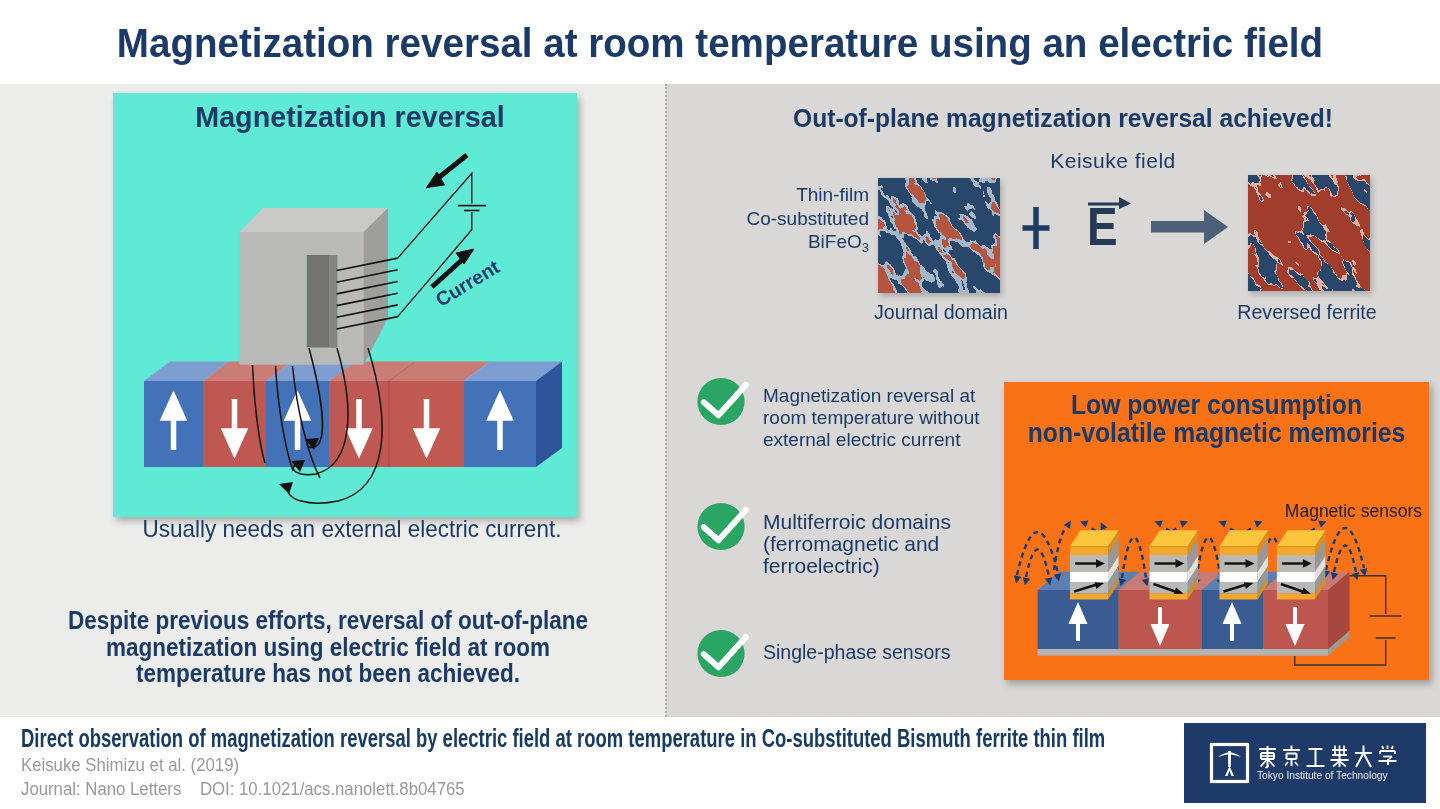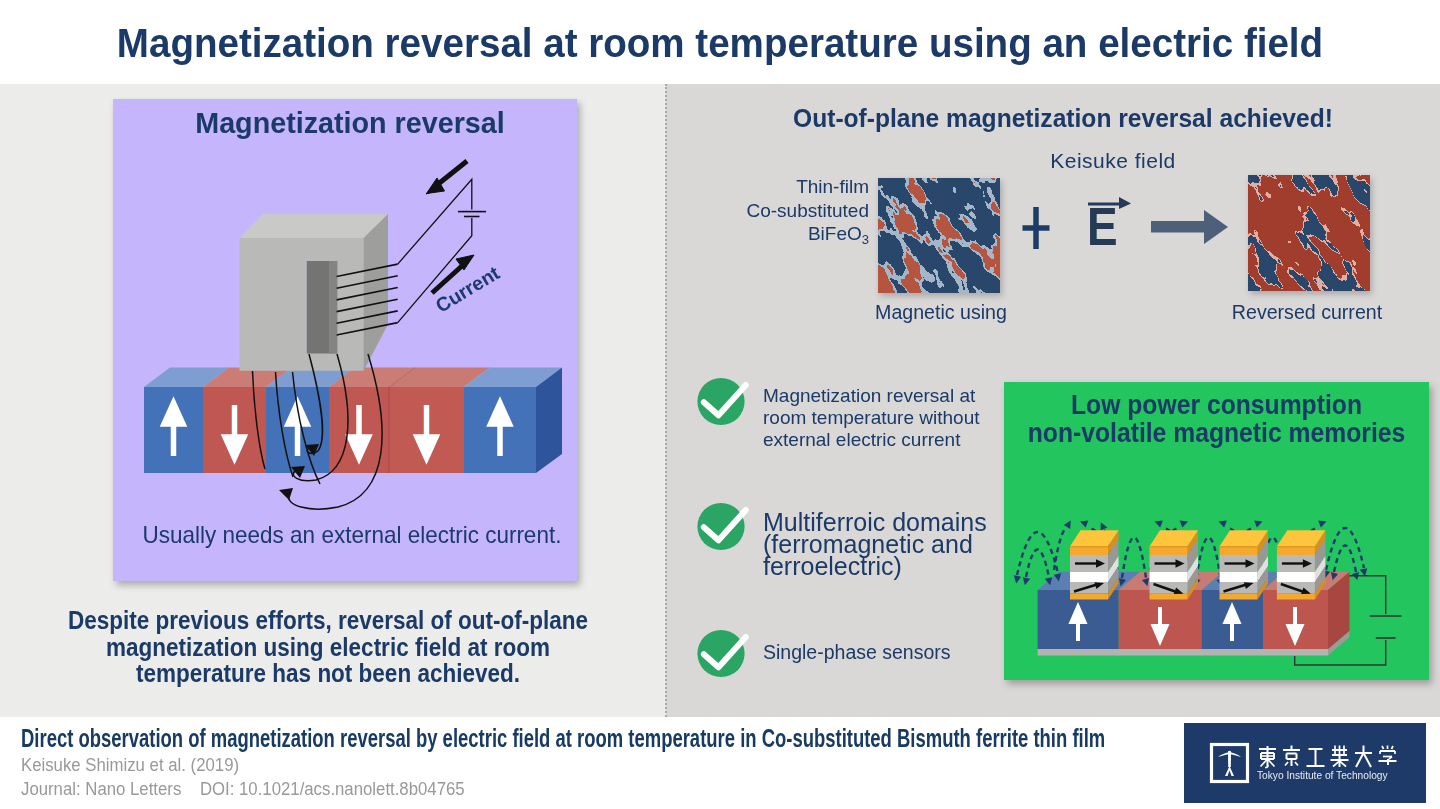--- a/index.html
+++ b/index.html
@@ -8,21 +8,21 @@
 .navy{color:#1b3a68}
 </style></head>
 <body>
 
 <div class="abs" style="left:0;top:84px;width:666px;height:633px;background:#ececeb"></div>
 <div class="abs" style="left:666px;top:84px;width:774px;height:633px;background:#d9d8d6"></div>
 <div class="abs" style="left:665px;top:84px;width:0;height:633px;border-left:2px dotted #a9a9a7"></div>
 
 <div class="abs navy" style="left:0;top:20px;width:1440px;text-align:center;font-weight:bold;font-size:40.5px;transform:scaleX(0.952)">Magnetization reversal at room temperature using an electric field</div>
 
-<div class="abs" style="left:113px;top:99px;width:464px;height:482px;background:#c4b5fd;box-shadow:3px 4px 7px rgba(0,0,0,0.28)">
+<div class="abs" style="left:113px;top:93px;width:464px;height:424px;background:#5eead4;box-shadow:3px 4px 7px rgba(0,0,0,0.28)">
   <div class="abs navy" style="left:5px;top:7px;width:464px;text-align:center;font-weight:bold;font-size:29.3px;transform:scaleX(0.98)">Magnetization reversal</div>
   <svg class="abs" style="left:0;top:0" width="464" height="470" viewBox="0 0 464 470" id="magnetsvg">
 
     <g>
       <polygon points="31,288 90,288 116,268.6 57,268.6" fill="#7e9ed2"></polygon>
       <polygon points="90,288 153,288 179,268.6 116,268.6" fill="#cb7d75"></polygon>
       <polygon points="153,288 216,288 242,268.6 179,268.6" fill="#7e9ed2"></polygon>
       <polygon points="216,288 276,288 302,268.6 242,268.6" fill="#cb7d75"></polygon>
       <polygon points="276,288 351,288 377,268.6 302,268.6" fill="#c97a72"></polygon>
       <polygon points="351,288 423,288 449,268.6 377,268.6" fill="#7e9ed2"></polygon>
@@ -102,21 +102,21 @@
       <polygon points="192,346 206,345 201,357"></polygon>
     </g>
   </svg>
   <div class="abs navy" style="left:7px;top:423px;width:464px;text-align:center;font-size:23.2px;transform:scaleX(0.97)">Usually needs an external electric current.</div>
 </div>
 
 <div class="abs navy" style="left:28px;top:607px;width:600px;text-align:center;font-weight:bold;font-size:25px;line-height:26.7px;transform:scaleX(0.9)">Despite previous efforts, reversal of out-of-plane<br>magnetization using electric field at room<br>temperature has not been achieved.</div>
 
 <div class="abs navy" style="left:676px;top:103px;width:774px;text-align:center;font-weight:bold;font-size:26px;transform:scaleX(0.946)">Out-of-plane magnetization reversal achieved!</div>
 <div class="abs navy" style="left:1022px;top:149px;width:182px;text-align:center;font-size:21px;letter-spacing:0.5px">Keisuke field</div>
-<div class="abs navy" style="left:659px;top:175px;width:210px;text-align:right;font-size:19px;line-height:23.5px">Thin-film<br>Co-substituted<br>BiFeO<span style="font-size:13px;vertical-align:-4px">3</span></div>
+<div class="abs navy" style="left:659px;top:183px;width:210px;text-align:right;font-size:19px;line-height:23.5px">Thin-film<br>Co-substituted<br>BiFeO<span style="font-size:13px;vertical-align:-4px">3</span></div>
 
 <svg class="abs" style="left:878px;top:178px;filter:drop-shadow(2px 3px 3px rgba(0,0,0,0.22))" width="122" height="115" viewBox="0 0 122 115">
  <defs>
  <filter id="dom1" x="-20%" y="-20%" width="140%" height="140%" color-interpolation-filters="sRGB">
    <feTurbulence type="fractalNoise" baseFrequency="0.05 0.021" numOctaves="4" seed="7"></feTurbulence>
    <feColorMatrix type="matrix" values="1 0 0 0 0 1 0 0 0 0 1 0 0 0 0 0 0 0 0 1"></feColorMatrix>
    <feComponentTransfer>
      <feFuncR type="discrete" tableValues="0.16 0.16 0.16 0.16 0.16 0.16 0.16 0.16 0.16 0.16 0.16 0.16 0.16 0.16 0.16 0.16 0.16 0.64 0.64 0.71 0.71 0.71 0.71 0.71 0.71 0.71 0.71 0.71 0.71 0.71 0.71 0.71"></feFuncR>
      <feFuncG type="discrete" tableValues="0.28 0.28 0.28 0.28 0.28 0.28 0.28 0.28 0.28 0.28 0.28 0.28 0.28 0.28 0.28 0.28 0.28 0.72 0.72 0.33 0.33 0.33 0.33 0.33 0.33 0.33 0.33 0.33 0.33 0.33 0.33 0.33"></feFuncG>
      <feFuncB type="discrete" tableValues="0.42 0.42 0.42 0.42 0.42 0.42 0.42 0.42 0.42 0.42 0.42 0.42 0.42 0.42 0.42 0.42 0.42 0.79 0.79 0.25 0.25 0.25 0.25 0.25 0.25 0.25 0.25 0.25 0.25 0.25 0.25 0.25"></feFuncB>
@@ -147,40 +147,40 @@
 </svg>
 <div class="abs" style="left:1087px;top:195px;font-weight:bold;font-size:54px;color:#243a55;transform:scaleX(0.85);transform-origin:left center">E</div>
 <svg class="abs" style="left:1086px;top:193px" width="46" height="16" viewBox="0 0 46 16">
   <path d="M2 11 H36" stroke="#243a55" stroke-width="3.2" fill="none"></path>
   <path d="M33 4 L45 10.5 L33 16 z" fill="#243a55"></path>
 </svg>
 <svg class="abs" style="left:1151px;top:206px" width="77" height="42" viewBox="0 0 77 42">
   <path d="M0 15 H53 V4 L77 21 L53 38 V26.5 H0 z" fill="#4d5f79"></path>
 </svg>
 
-<div class="abs navy" style="left:841px;top:301px;width:200px;text-align:center;font-size:19.6px">Magnetic using</div>
-<div class="abs navy" style="left:1207px;top:301px;width:200px;text-align:center;font-size:19.6px">Reversed current</div>
+<div class="abs navy" style="left:841px;top:301px;width:200px;text-align:center;font-size:19.6px">Journal domain</div>
+<div class="abs navy" style="left:1207px;top:301px;width:200px;text-align:center;font-size:19.6px">Reversed ferrite</div>
 
 <svg class="abs" style="left:694px;top:374px" width="56" height="56" viewBox="0 0 56 56">
     <circle cx="27" cy="27.5" r="23.6" fill="#2aa563"></circle>
     <path d="M9.8 28.2 L24.5 41.2 L51.8 10.9" stroke="#ffffff" stroke-width="6" fill="none" stroke-linecap="round" stroke-linejoin="round"></path>
   </svg>
 <svg class="abs" style="left:694px;top:499px" width="56" height="56" viewBox="0 0 56 56">
     <circle cx="27" cy="27.5" r="23.6" fill="#2aa563"></circle>
     <path d="M9.8 28.2 L24.5 41.2 L51.8 10.9" stroke="#ffffff" stroke-width="6" fill="none" stroke-linecap="round" stroke-linejoin="round"></path>
   </svg>
 <svg class="abs" style="left:694px;top:626px" width="56" height="56" viewBox="0 0 56 56">
     <circle cx="27" cy="27.5" r="23.6" fill="#2aa563"></circle>
     <path d="M9.8 28.2 L24.5 41.2 L51.8 10.9" stroke="#ffffff" stroke-width="6" fill="none" stroke-linecap="round" stroke-linejoin="round"></path>
   </svg>
 <div class="abs navy" style="left:763px;top:385px;width:250px;font-size:19px;line-height:22px">Magnetization reversal at<br>room temperature without<br>external electric current</div>
-<div class="abs navy" style="left:763px;top:511px;width:250px;font-size:25px;line-height:22px">Multiferroic domains<br>(ferromagnetic and<br>ferroelectric)</div>
+<div class="abs navy" style="left:763px;top:511px;width:250px;font-size:21px;line-height:22px">Multiferroic domains<br>(ferromagnetic and<br>ferroelectric)</div>
 <div class="abs navy" style="left:763px;top:641px;width:260px;font-size:19.5px;line-height:22px">Single-phase sensors</div>
 
-<div class="abs" style="left:1004px;top:382px;width:425px;height:298px;background:#22c55e;box-shadow:3px 4px 7px rgba(0,0,0,0.28)">
+<div class="abs" style="left:1004px;top:382px;width:425px;height:298px;background:#f97316;box-shadow:3px 4px 7px rgba(0,0,0,0.28)">
   <div class="abs navy" style="left:0;top:10px;width:425px;text-align:center;font-weight:bold;font-size:27px;line-height:27.8px;transform:scaleX(0.915)">Low power consumption<br>non-volatile magnetic memories</div>
   <svg class="abs" style="left:0;top:0" width="425" height="298" viewBox="0 0 425 298" id="memsvg">
 
     <polygon points="33.6,267 324,267 324,273.5 33.6,273.5" fill="#b3b3b2"></polygon>
     <polygon points="324,267 345.5,248.7 345.5,255 324,273.5" fill="#9b9b9a"></polygon>
 
     <polygon points="33.6,208 114.7,208 136.2,189.7 55.1,189.7" fill="#5b7eb3"></polygon>
     <polygon points="114.7,208 197.7,208 219.2,189.7 136.2,189.7" fill="#c87b74"></polygon>
     <polygon points="197.7,208 259,208 280.5,189.7 219.2,189.7" fill="#5b7eb3"></polygon>
     <polygon points="259,208 324,208 345.5,189.7 280.5,189.7" fill="#c87b74"></polygon>
@@ -321,20 +321,21 @@
         <polygon points="306.9,211.8 299.5,205.5 297.2,212.1" fill="#111"></polygon>
       </g>
 
     <g stroke="#333333" stroke-width="1.4" fill="none">
       <path d="M345.5 193.7 L381.7 193.7 L381.7 232"></path>
       <line x1="365.8" y1="234" x2="397.5" y2="234" stroke-width="1.6"></line>
       <line x1="371.8" y1="256" x2="391.6" y2="256" stroke-width="1.6"></line>
       <path d="M381.7 258 L381.7 283 L290.7 283 L290.7 274"></path>
     </g>
     </svg>
+  <div class="abs" style="left:0px;top:119px;width:418px;text-align:right;font-size:17.5px;color:#1c1c1c">Magnetic sensors</div>
 </div>
 
 <div class="abs" style="left:0;top:717px;width:1440px;height:92px;background:#ffffff"></div>
 <div class="abs" style="left:21px;top:723px;font-weight:bold;font-size:26px;color:#173b63;transform:scaleX(0.71);transform-origin:left center;white-space:nowrap">Direct observation of magnetization reversal by electric field at room temperature in Co-substituted Bismuth ferrite thin film</div>
 <div class="abs" style="left:21px;top:754px;font-size:19.1px;color:#999998;transform:scaleX(0.878);transform-origin:left center;white-space:nowrap">Keisuke Shimizu et al. (2019)</div>
 <div class="abs" style="left:21px;top:778px;font-size:19.1px;color:#999998;transform:scaleX(0.878);transform-origin:left center;white-space:nowrap">Journal: Nano Letters&nbsp;&nbsp;&nbsp;&nbsp;DOI: 10.1021/acs.nanolett.8b04765</div>
 
 <div class="abs" style="left:1184px;top:723px;width:242px;height:80px;background:#1e3a68"></div>
 <svg class="abs" style="left:1184px;top:723px" width="242" height="80" viewBox="0 0 242 80">
     <rect x="27.5" y="21.5" width="36" height="37" fill="none" stroke="#fff" stroke-width="3.2"></rect>

